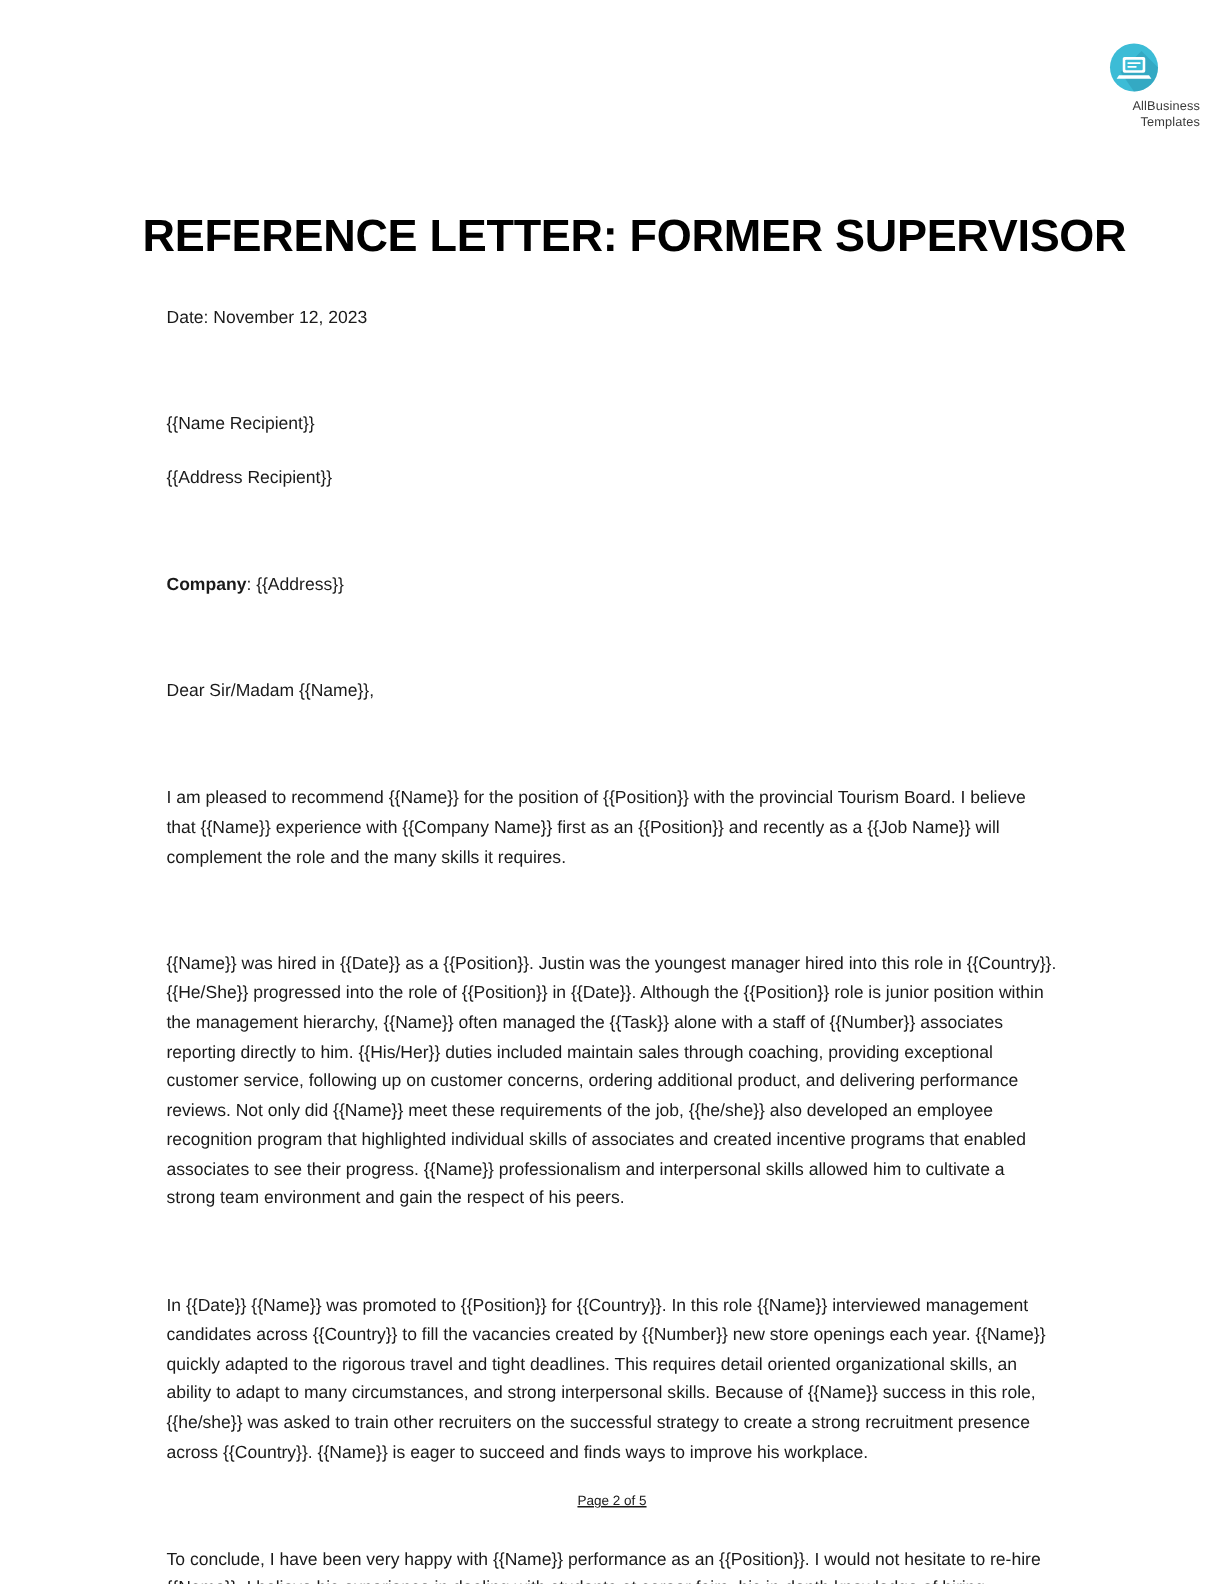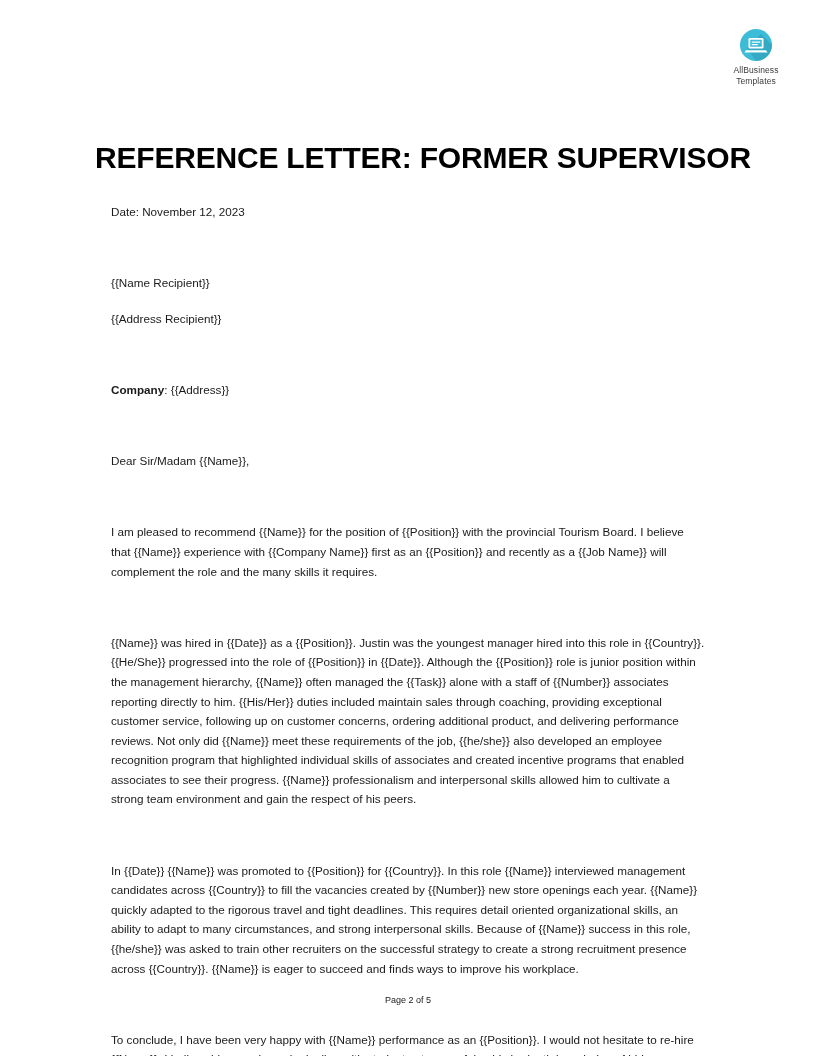--- a/index.html
+++ b/index.html
@@ -15,21 +15,21 @@
     color: #000000;
     overflow: hidden;
   }
 
   
   .logo-block {
     position: absolute;
     top: 28px;
     left: 712px;
     width: 88px;
-    text-align: center;
+    text-align: right;
   }
   .logo-mark {
     width: 34px;
     height: 34px;
     margin: 0 auto;
     position: relative;
   }
   .logo-mark svg { display: block; }
   .logo-caption {
     margin-top: 3px;
@@ -81,20 +81,21 @@
   
   .footer {
     position: absolute;
     left: 0;
     top: 994px;
     width: 816px;
     text-align: center;
     font-size: 9px;
     line-height: 12px;
     color: #1a1a1a;
+    text-decoration: underline;
   }
 </style>
 </head>
 <body>
 
 <div class="logo-block">
   <div class="logo-mark">
     <svg width="34" height="34" viewBox="0 0 34 34" aria-hidden="true">
       <circle cx="17" cy="17" r="16" fill="#3cbcd6"></circle>
       <path d="M17 33 A16 16 0 0 0 33 17 L22 6 L8 20 Z" fill="#2a93ad" opacity="0.45"></path>

